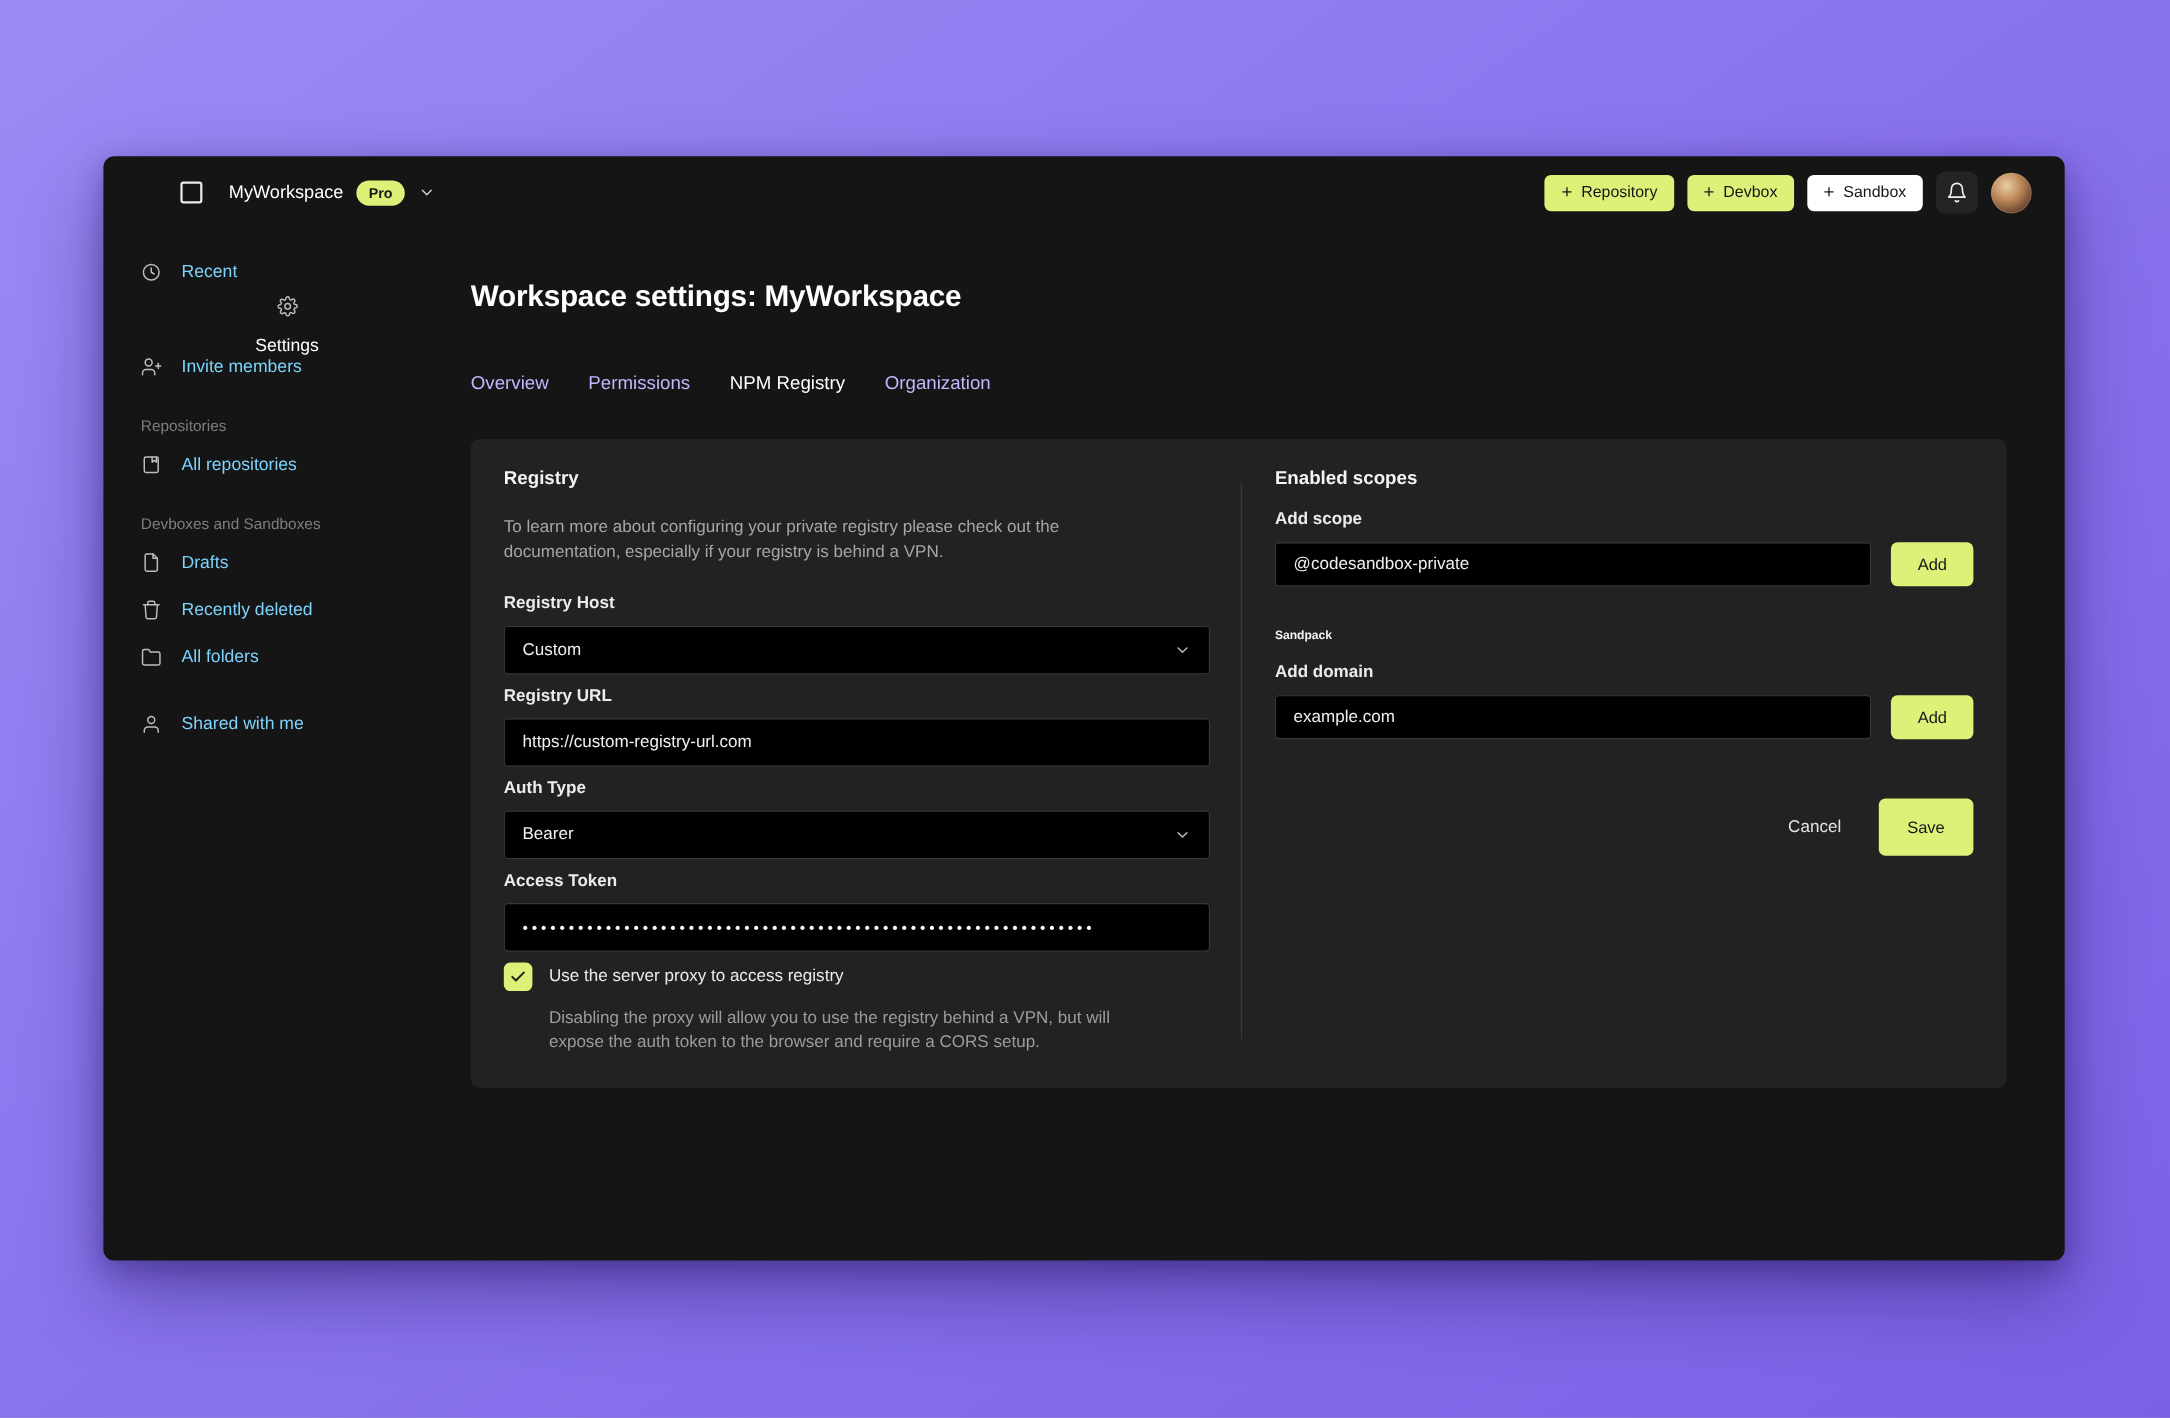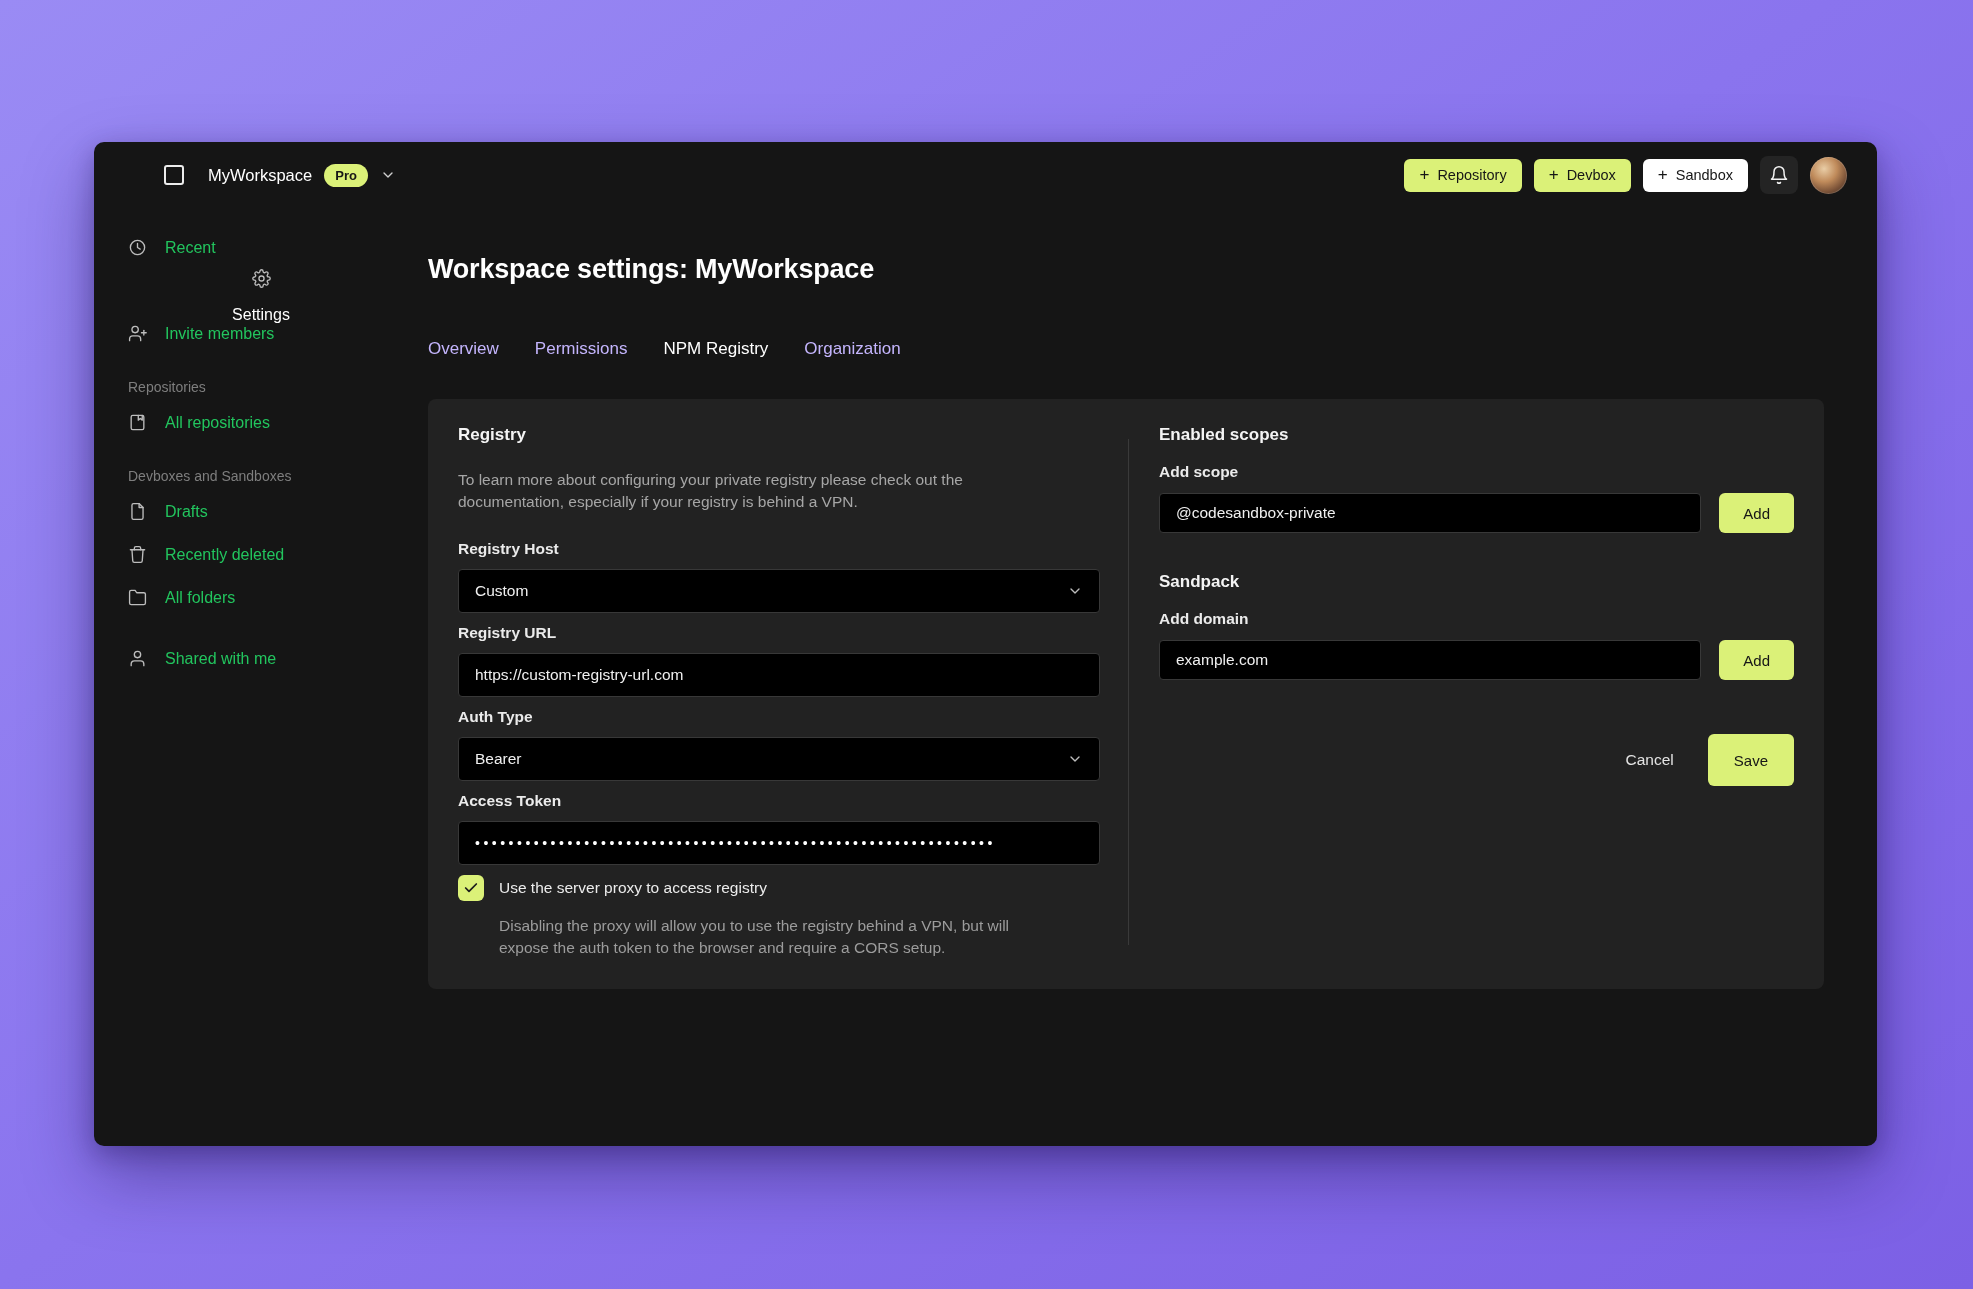--- a/index.html
+++ b/index.html
@@ -38,21 +38,21 @@
   .plus { font-size:17px; font-weight:400; line-height:1; margin-top:-1px; }
   .icon-btn { width:38px; height:38px; border-radius:8px; background:#242424; color:#f2f2f2; }
   .avatar {
     width:37px; height:37px; border-radius:50%; cursor:pointer;
     background: radial-gradient(circle at 38% 32%, #e9cda6 0%, #c08b5b 38%, #7a5238 68%, #2f251c 100%);
     box-shadow: inset 0 0 0 1px rgba(255,255,255,.15);
   }
   
   .app-body { display:flex; flex:1; min-height:0; }
   .sidebar { width:334px; flex:0 0 334px; padding:18px 34px 0 34px; }
-  .nav-item { display:flex; align-items:center; height:43px; gap:18px; color:#22c55e; font-size:16px; cursor:pointer; }
+  .nav-item { display:flex; align-items:center; height:43px; gap:18px; color:#7dd3fc; font-size:16px; cursor:pointer; }
   .nav-item .ico { display:inline-flex; color:#bdbdbd; }
   .nav-item.active { color:#ffffff;flex-direction:column; }
   .section-title { font-size:14px; color:#7e7e7e; margin-top:24px; margin-bottom:6px; }
   .sidebar-gap { height:18px; }
   
   .main { flex:1; padding-top:46px; min-width:0; }
   .page-title { font-size:27px; font-weight:600; color:#ffffff; letter-spacing:-0.2px; }
   .tabs { display:flex; gap:36px; margin-top:54px; }
   .tab { font-size:17px; color:#c4b5fd; cursor:pointer; }
   .tab.active { color:#ffffff; font-weight:500; }
@@ -83,21 +83,21 @@
   .check-label { font-size:15.5px; color:#ececec; }
   .check-desc { margin-top:14px; margin-left:41px; font-size:15.5px; line-height:22px; color:#9c9c9c; max-width:560px; }
   
   .add-label { display:block; font-size:15.5px; font-weight:600; color:#ebebeb; margin-top:18px; margin-bottom:12px; }
   .add-row { display:flex; align-items:center; }
   .add-row .control { height:40px; flex:1; }
   .btn-add {
     background: var(--accent,#DBF178); color: var(--accent-text,#151515);
     height:40px; padding:0 24px; border-radius:6px; font-size:15px; font-weight:500; margin-left:18px;
   }
-  .subsection-title { font-size:17px; font-weight:600; color:#f4f4f4; margin-top:39px; }
+  .subsection-title { font-size:11px; font-weight:600; color:#f4f4f4; margin-top:39px; }
   .form-footer { display:flex; align-items:center; justify-content:flex-end; margin-top:54px; }
   .btn-cancel { background:transparent; color:#e3e3e3; font-size:15.5px; margin-right:30px; padding:6px 4px; }
   .btn-save {
     background: var(--accent,#DBF178); color: var(--accent-text,#151515);
     height:52px; padding:0 26px; border-radius:6px; font-size:15px; font-weight:500;
   }
   svg { display:block; }
 </style>
 </head>
 <body>

